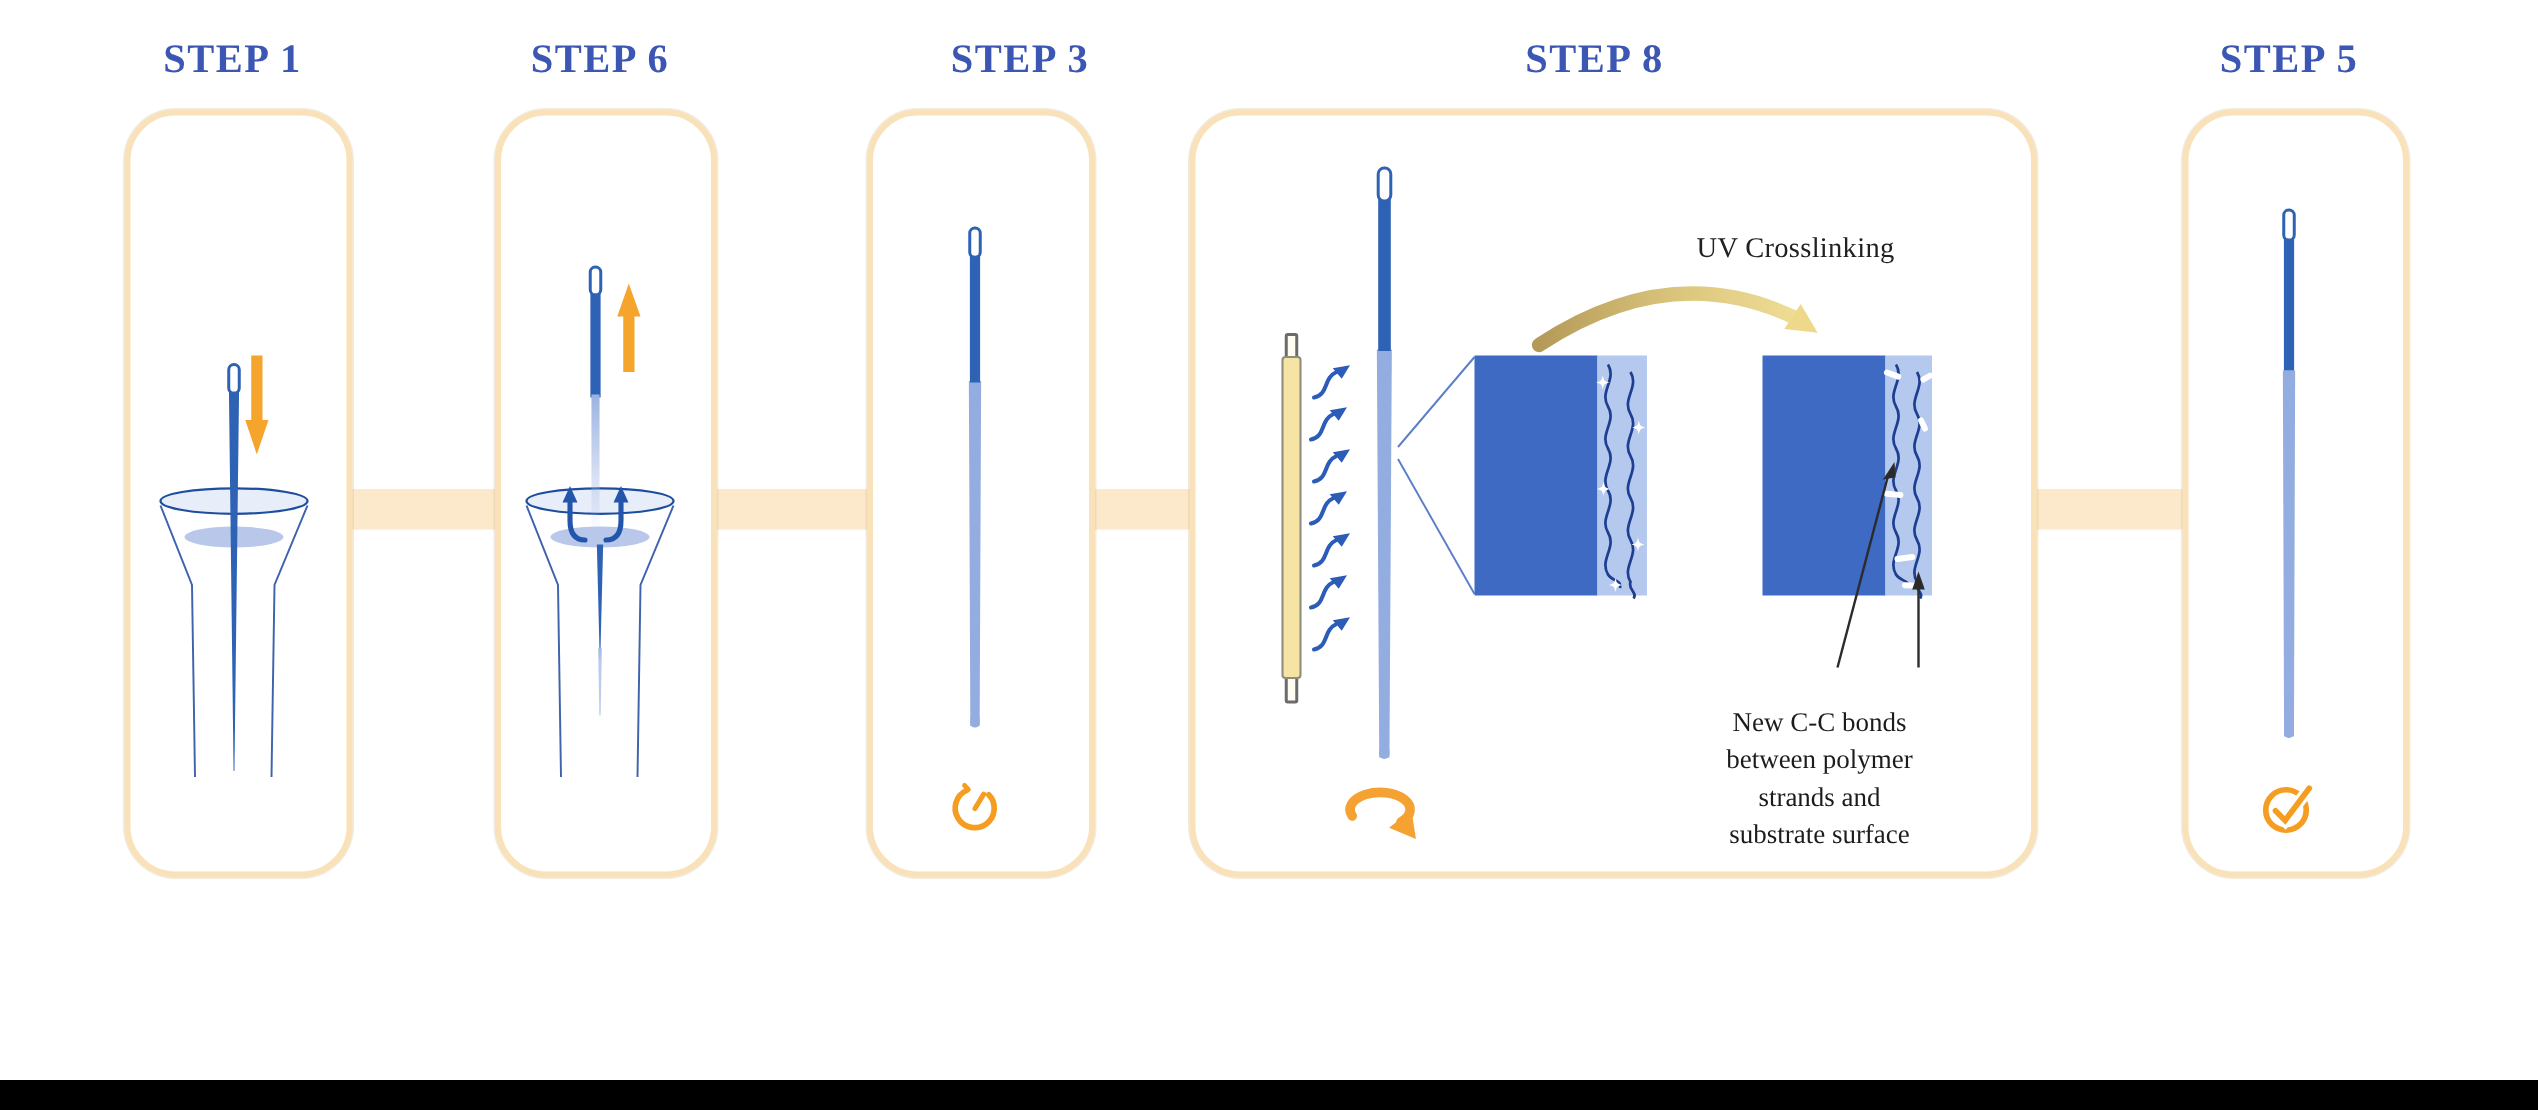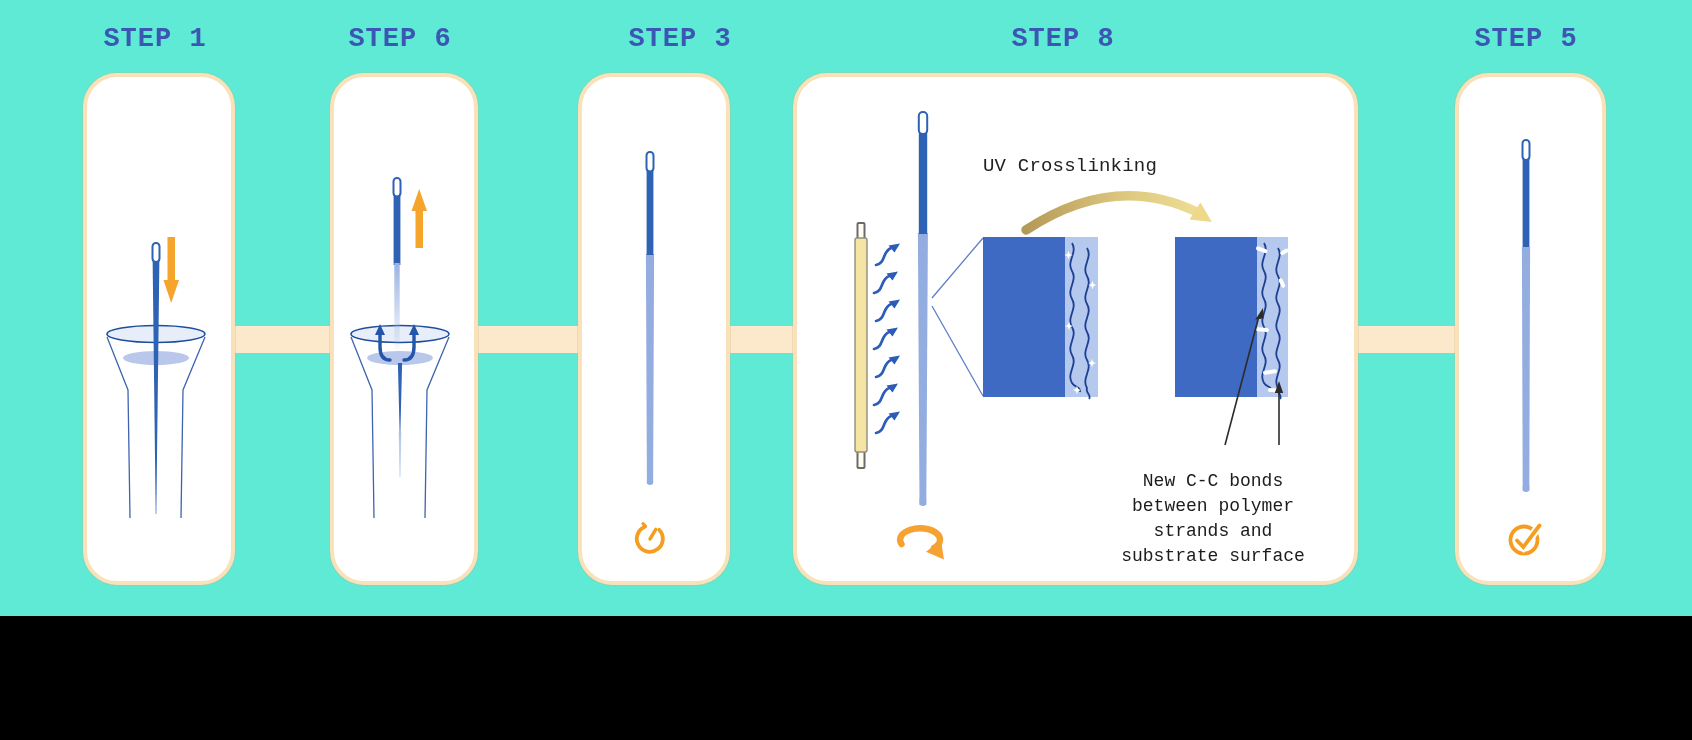--- a/index.html
+++ b/index.html
@@ -1,35 +1,35 @@
 <!DOCTYPE html>
 <html><head>
 <meta charset="utf-8">
 <style>
   html,body{margin:0;padding:0;background:#000;}
   .canvas{
-    position:relative;width:1692px;height:616px;background:#5eead4;overflow:hidden;
-    font-family:Liberation Mono, monospace;
+    position:relative;width:1692px;height:720px;background:#ffffff;overflow:hidden;
+    font-family:Liberation Serif, serif;
   }
   .step-label{
     position:absolute;top:24px;transform:translateX(-50%);
     color:#3c57b3;font-size:27px;font-weight:bold;letter-spacing:1px;white-space:nowrap;
   }
   .bar{
     position:absolute;top:326px;height:27px;background:#fce8ca;
   }
   .card{
     position:absolute;top:73px;height:504px;background:#fff;
     border:4px solid #f9e2ba;border-radius:34px;
     box-shadow:0 0 0 1px rgba(205,170,120,0.25);
   }
   .card-content{position:relative;width:100%;height:100%;}
   .art{position:absolute;left:0;top:0;}
   .uv-label{
-    position:absolute;left:186px;top:78px;width:280px;text-align:left;
+    position:absolute;left:186px;top:78px;width:280px;text-align:right;
     font-size:19px;color:#212121;font-weight:400;letter-spacing:0.2px;
   }
   .bonds-note{
     position:absolute;left:316px;top:370px;width:200px;text-align:center;
     font-size:18px;line-height:25px;color:#1c1c1c;white-space:pre-line;margin-top:22px;
   }
 </style>
 </head>
 <body>
 

